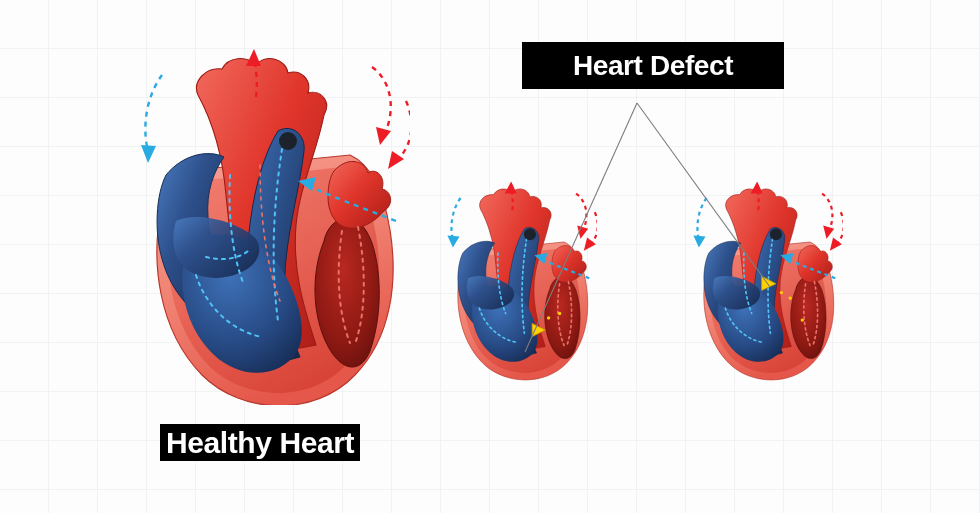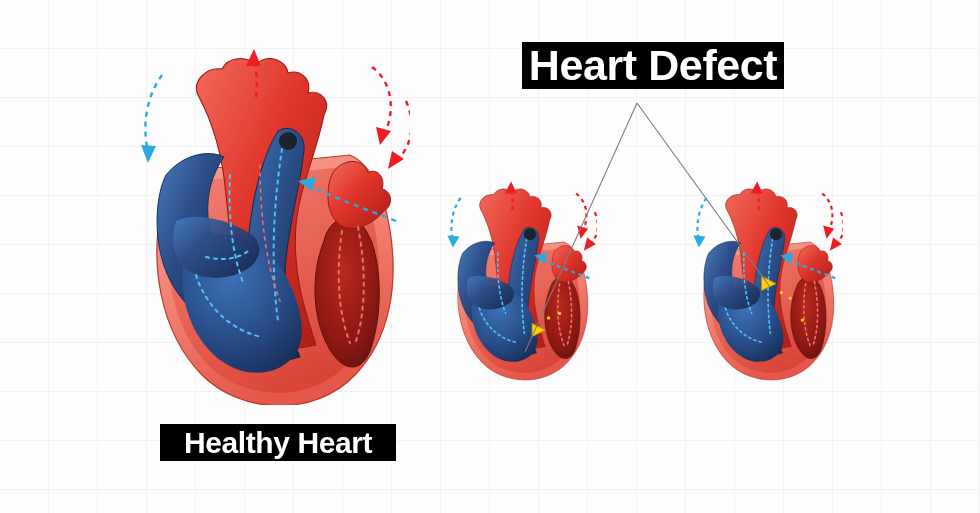--- a/index.html
+++ b/index.html
@@ -36,30 +36,30 @@
     letter-spacing: -0.4px;
     display: flex;
     align-items: center;
     justify-content: center;
     line-height: 1;
     white-space: nowrap;
   }
   #label-healthy {
     left: 160px;
     top: 424px;
-    width: 236px;
+    width: 200px;
     height: 37px;
     font-size: 30px;
   }
   #label-defect {
     left: 522px;
     top: 42px;
     width: 262px;
     height: 47px;
-    font-size: 43px;
+    font-size: 28px;
   }
   .leader-svg {
     position: absolute;
     left: 0; top: 0;
     width: 980px; height: 513px;
     pointer-events: none;
   }
 </style>
 </head>
 <body>

